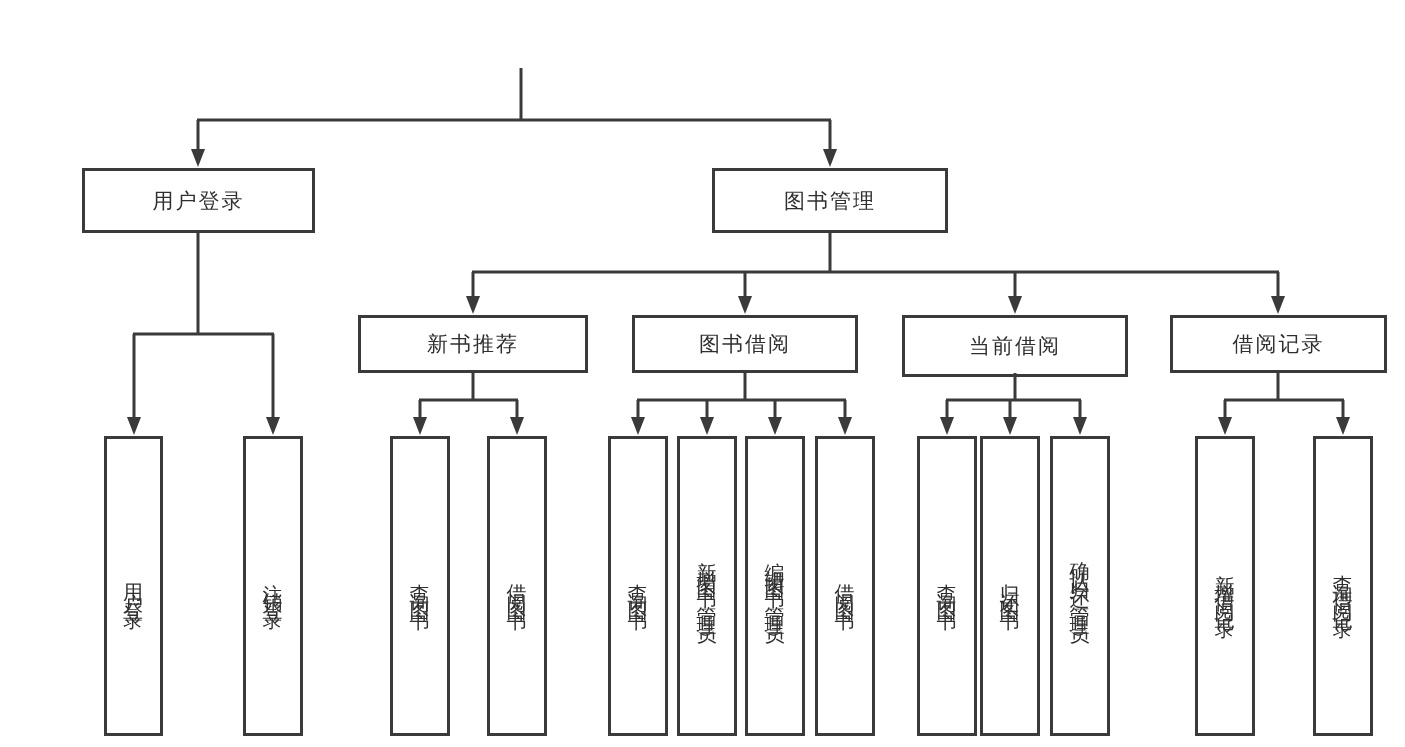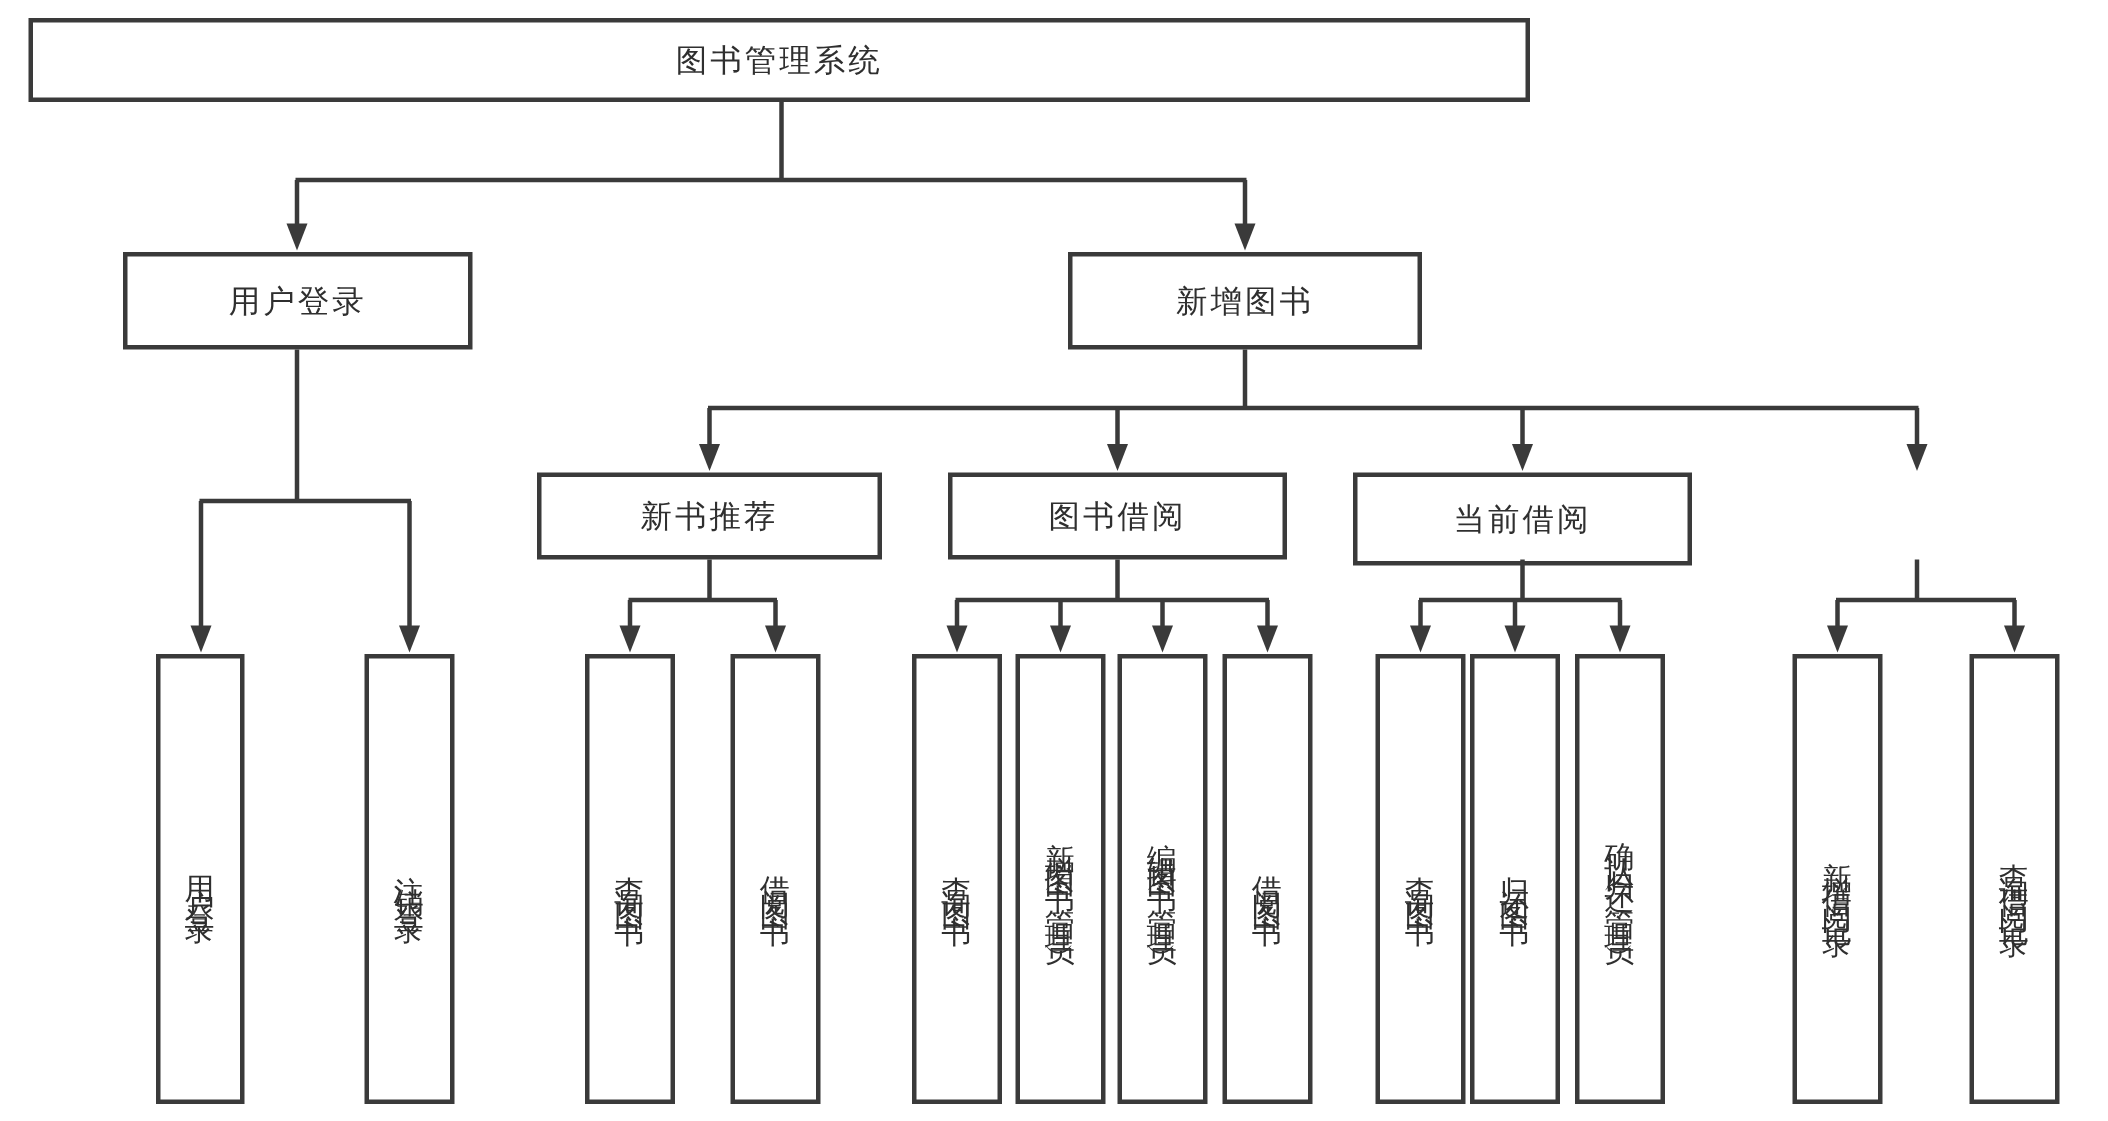--- a/index.html
+++ b/index.html
@@ -145,40 +145,40 @@
       <path d="M768 417 h14 l-7 18 z"></path>
       <path d="M838 417 h14 l-7 18 z"></path>
       <path d="M940 417 h14 l-7 18 z"></path>
       <path d="M1003 417 h14 l-7 18 z"></path>
       <path d="M1073 417 h14 l-7 18 z"></path>
       <path d="M1218 417 h14 l-7 18 z"></path>
       <path d="M1336 417 h14 l-7 18 z"></path>
     </g>
   </svg>
 
-  <div class="node n-root">
-    <span class="lbl">图书管理系统</span>
-  </div>
 
   <div class="node n-login">
     <span class="lbl">用户登录</span>
   </div>
   <div class="node n-mgmt">
-    <span class="lbl">新增图书</span>
+    <span class="lbl">图书管理</span>
   </div>
 
   <div class="node n-borrow">
     <span class="lbl">图书借阅</span>
   </div>
   <div class="node n-rec">
     <span class="lbl">新书推荐</span>
   </div>
   <div class="node n-cur">
     <span class="lbl">当前借阅</span>
   </div>
+  <div class="node n-hist">
+    <span class="lbl">借阅记录</span>
+  </div>
 
   <div class="node leaf n-a1">
     <span class="lbl">用户登录</span>
   </div>
   <div class="node leaf n-a2">
     <span class="lbl">注销登录</span>
   </div>
 
   <div class="node leaf n-b1">
     <span class="lbl">查询图书</span>

